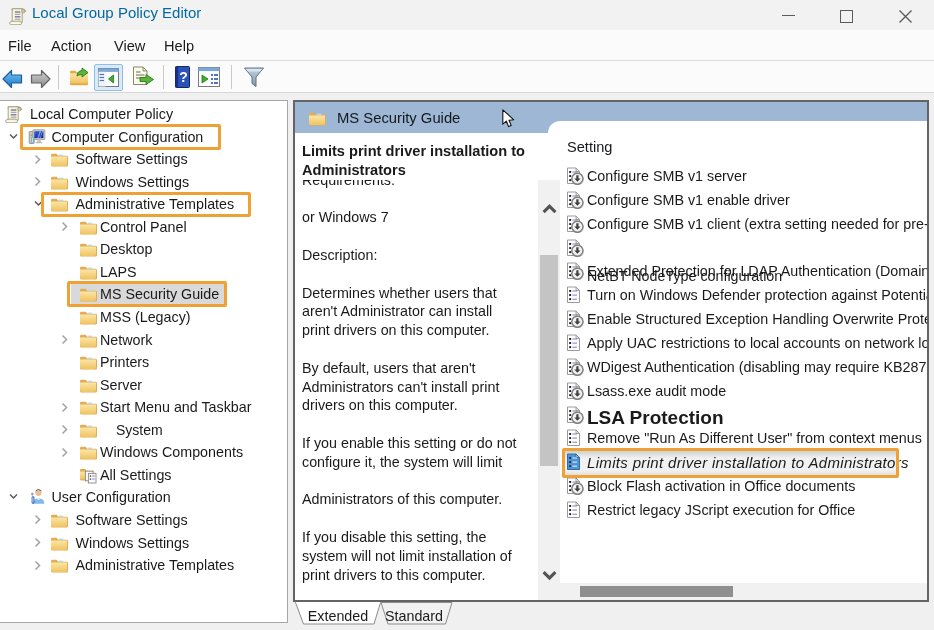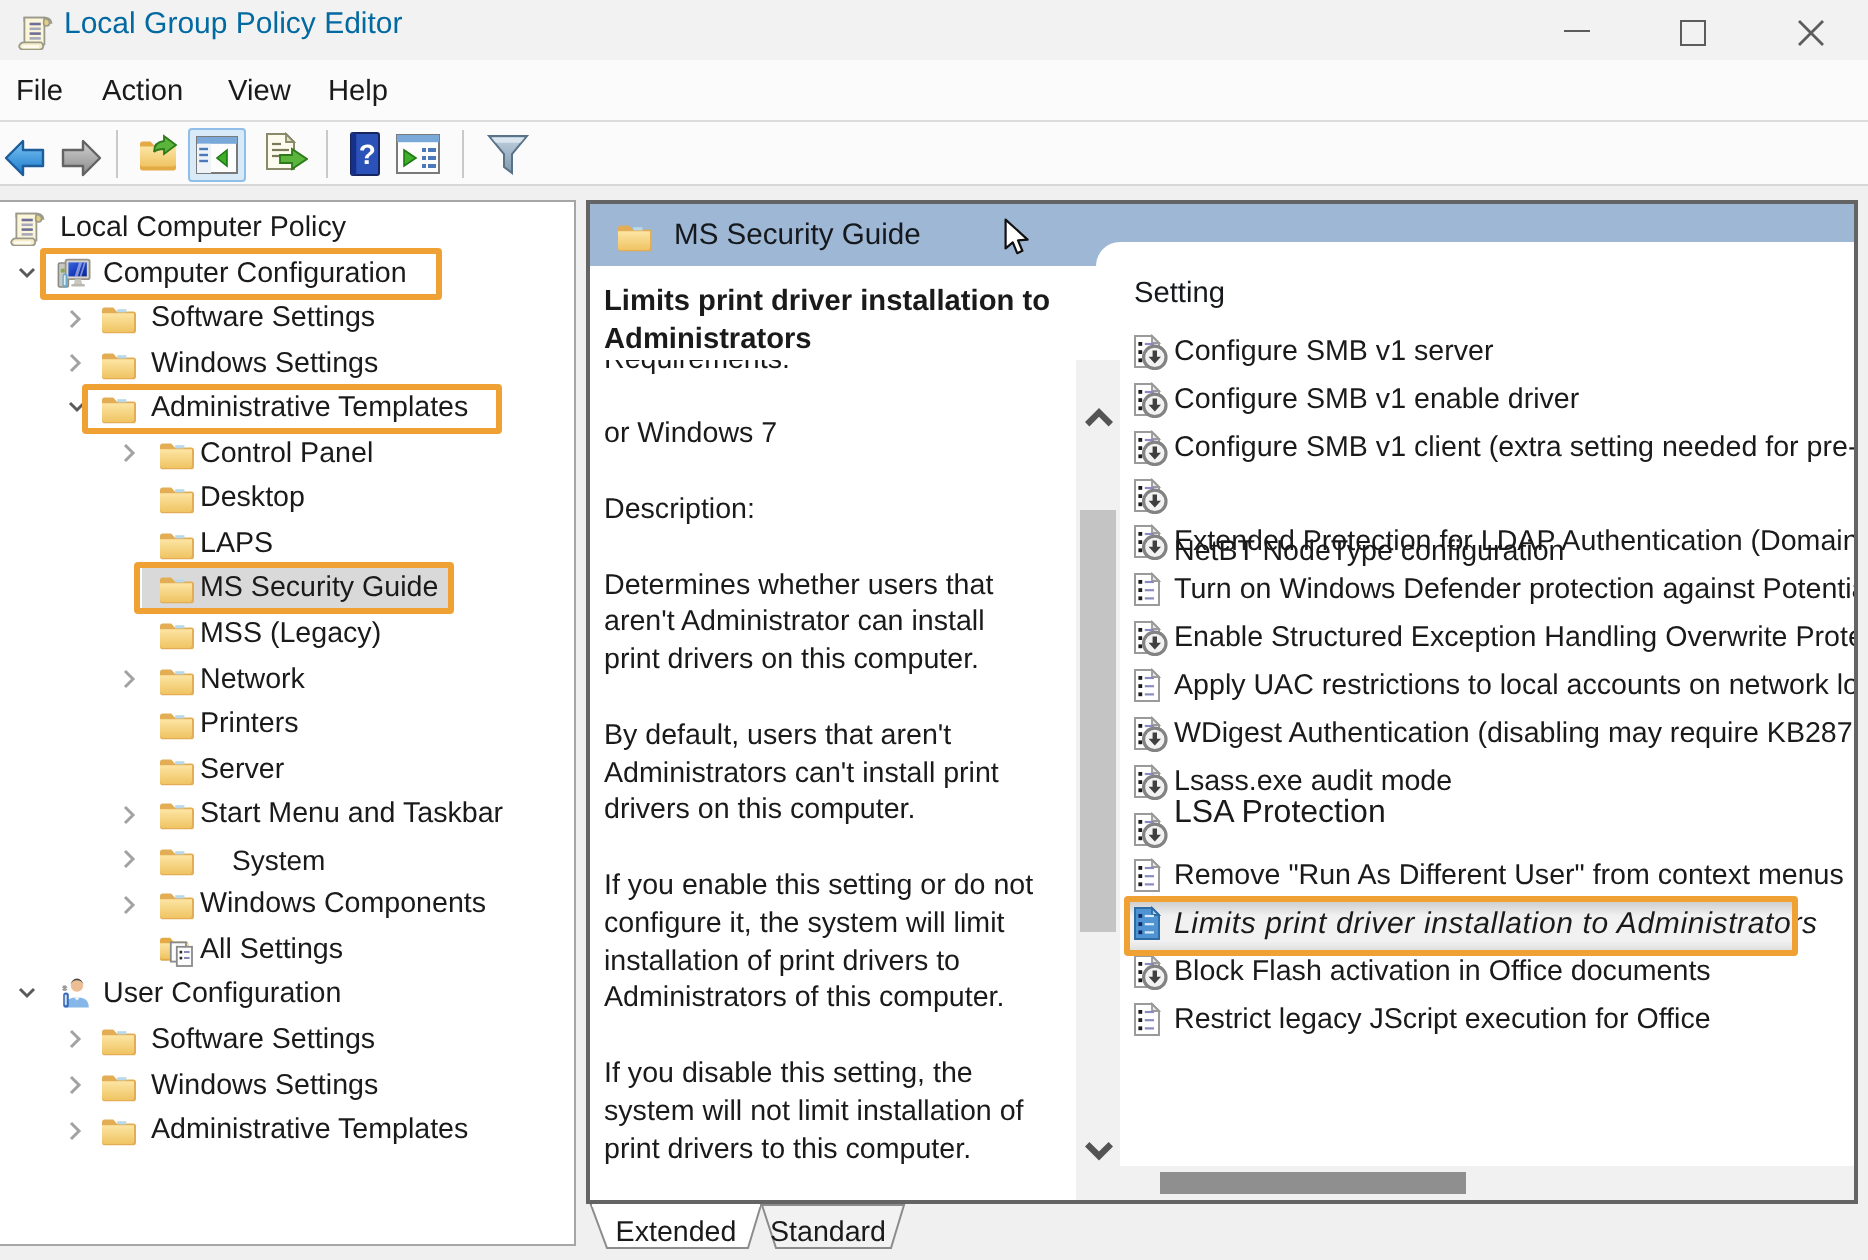--- a/index.html
+++ b/index.html
@@ -250,21 +250,20 @@
 <div class="txt" style="left:7px;top:37.9px;transform:translateY(-50%);font-size:14.3px">or Windows 7</div>
 <div class="txt" style="left:7px;top:75.5px;transform:translateY(-50%);font-size:14.3px">Description:</div>
 <div class="txt" style="left:7px;top:113.1px;transform:translateY(-50%);font-size:14.3px">Determines whether users that</div>
 <div class="txt" style="left:7px;top:131.9px;transform:translateY(-50%);font-size:14.3px">aren't Administrator can install</div>
 <div class="txt" style="left:7px;top:150.7px;transform:translateY(-50%);font-size:14.3px">print drivers on this computer.</div>
 <div class="txt" style="left:7px;top:188.3px;transform:translateY(-50%);font-size:14.3px">By default, users that aren't</div>
 <div class="txt" style="left:7px;top:207.1px;transform:translateY(-50%);font-size:14.3px">Administrators can't install print</div>
 <div class="txt" style="left:7px;top:225.9px;transform:translateY(-50%);font-size:14.3px">drivers on this computer.</div>
 <div class="txt" style="left:7px;top:263.5px;transform:translateY(-50%);font-size:14.3px">If you enable this setting or do not</div>
 <div class="txt" style="left:7px;top:282.3px;transform:translateY(-50%);font-size:14.3px">configure it, the system will limit</div>
-<div class="txt" style="left:7px;top:301.1px;transform:translateY(-50%);font-size:14.3px">installation of print drivers to</div>
 <div class="txt" style="left:7px;top:319.9px;transform:translateY(-50%);font-size:14.3px">Administrators of this computer.</div>
 <div class="txt" style="left:7px;top:357.5px;transform:translateY(-50%);font-size:14.3px">If you disable this setting, the</div>
 <div class="txt" style="left:7px;top:376.3px;transform:translateY(-50%);font-size:14.3px">system will not limit installation of</div>
 <div class="txt" style="left:7px;top:395.1px;transform:translateY(-50%);font-size:14.3px">print drivers to this computer.</div>
 </div>
 <div class="abs" style="left:538px;top:180px;width:22px;height:403px;background:#f1f1f1"></div>
 <div class="abs" style="left:540px;top:255px;width:18px;height:211px;background:#c4c4c4"></div>
 <svg class="abs" style="left:541.5px;top:202px" width="15" height="13" viewBox="0 0 15 13">
     <use href="#sbUp"></use>
   </svg>
@@ -312,21 +311,21 @@
       <use href="#polA"></use>
     </svg>
 <div class="txt" style="left:39px;top:233.8px;transform:translateY(-50%);font-size:14.3px;">WDigest Authentication (disabling may require KB2871997)</div>
 <svg class="abs" style="left:18px;top:248.6px" width="18" height="18" viewBox="0 0 18 18">
       <use href="#polA"></use>
     </svg>
 <div class="txt" style="left:39px;top:257.6px;transform:translateY(-50%);font-size:14.3px;">Lsass.exe audit mode</div>
 <svg class="abs" style="left:18px;top:272.5px" width="18" height="18" viewBox="0 0 18 18">
       <use href="#polA"></use>
     </svg>
-<div class="txt" style="left:39px;top:274px;transform:translateY(-50%);font-size:16px;">LSA Protection</div>
+<div class="txt" style="left:39px;top:285px;transform:translateY(-50%);font-size:19px;font-weight:bold;">LSA Protection</div>
 <svg class="abs" style="left:18px;top:296.4px" width="18" height="18" viewBox="0 0 18 18">
       <use href="#polB"></use>
     </svg>
 <div class="txt" style="left:39px;top:305.4px;transform:translateY(-50%);font-size:14.3px;">Remove "Run As Different User" from context menus</div>
 <svg class="abs" style="left:18px;top:320.2px" width="18" height="18" viewBox="0 0 18 18">
       <use href="#polSel"></use>
     </svg>
 <div class="txt" style="left:39px;top:329.2px;transform:translateY(-50%);font-size:15px;letter-spacing:0.33px;font-style:italic;">Limits print driver installation to Administrators</div>
 <svg class="abs" style="left:18px;top:344.1px" width="18" height="18" viewBox="0 0 18 18">
       <use href="#polA"></use>

